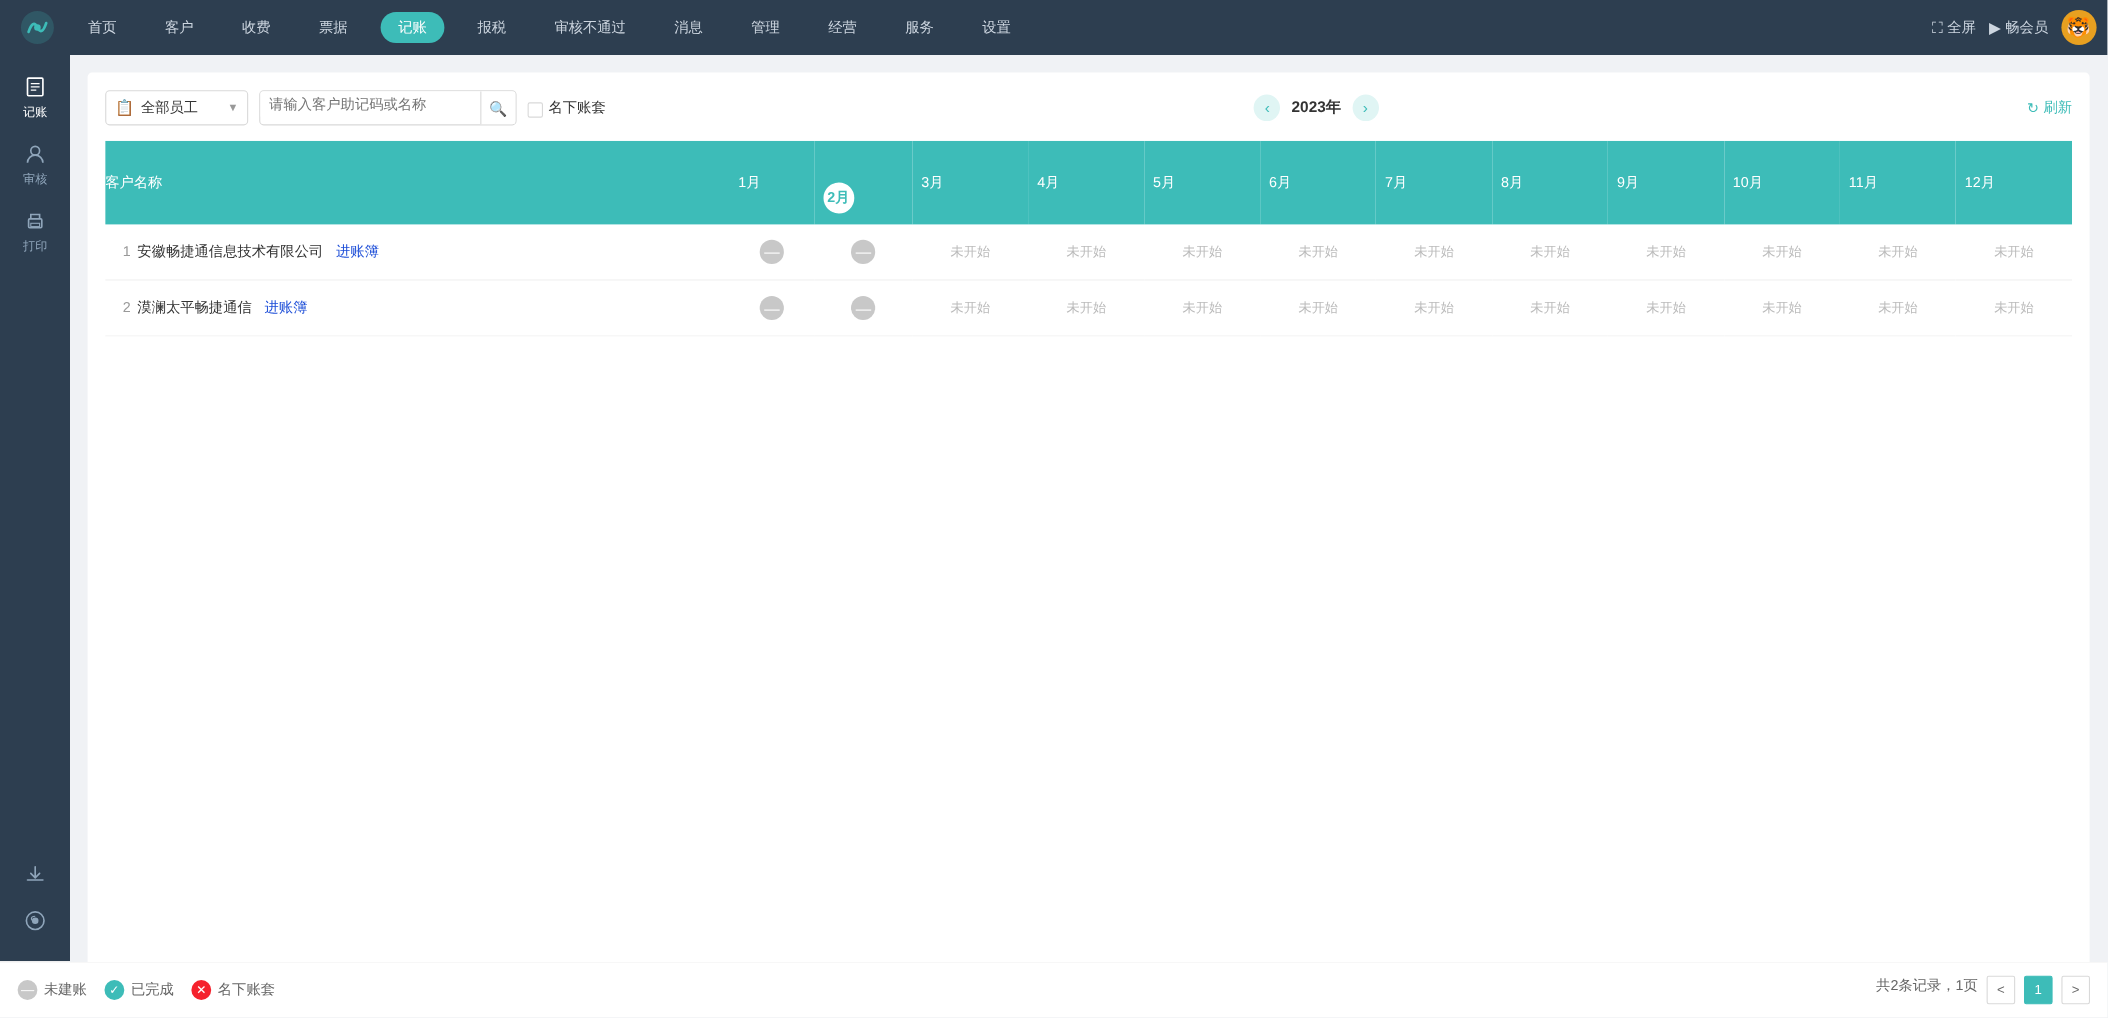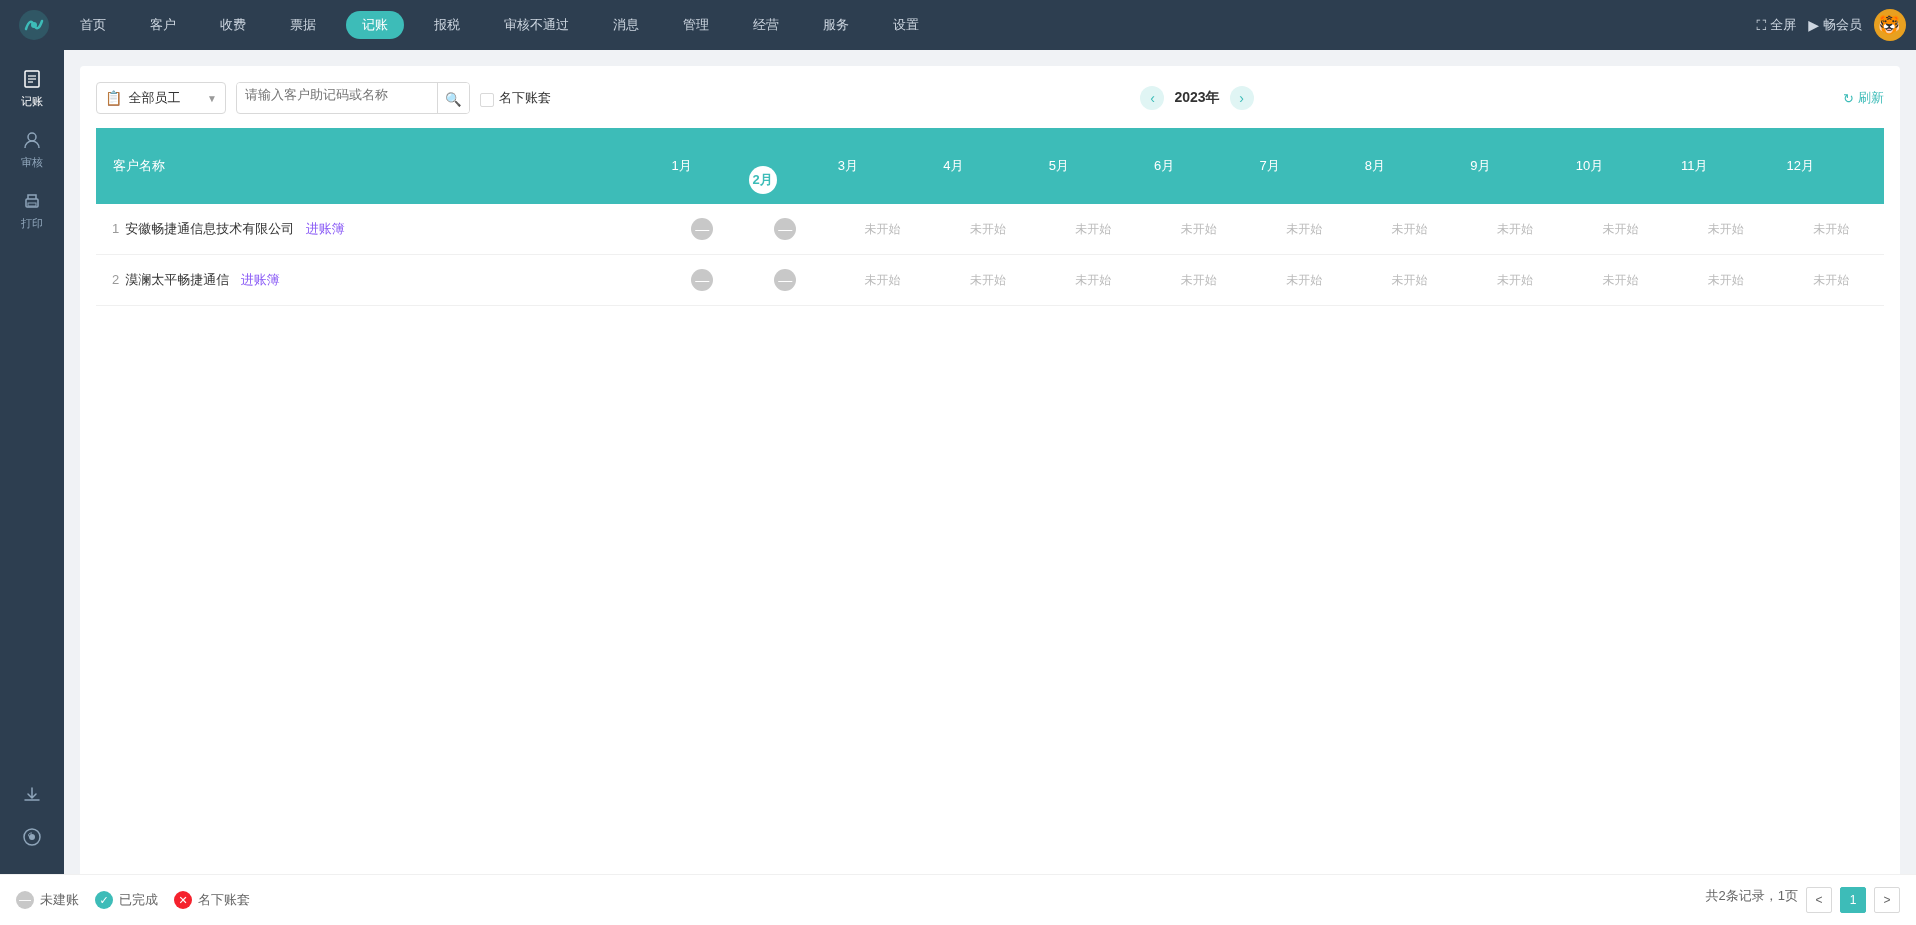--- a/index.html
+++ b/index.html
@@ -253,21 +253,21 @@
       color: #fff;
     }
     .account-table thead th {
       padding: 10px 8px;
       text-align: left;
       font-weight: 400;
       white-space: nowrap;
     }
     .account-table thead th:first-child {
       text-align: left;
-      padding-left: 17px;
+      padding-left: 0;
       min-width: 280px;
     }
     .th-month-active {
       background: #fff;
       color: #3dbcb8;
       border-radius: 50%;
       width: 28px;
       height: 28px;
       display: inline-flex;
       align-items: center;
@@ -287,21 +287,21 @@
     .account-table tbody td:first-child {
       text-align: left;
       padding-left: 16px;
       color: #333;
     }
     .row-num {
       color: #999;
       margin-right: 6px;
     }
     .entry-link {
-      color: #8b5cf6;
+      color: #1d4ed8;
       cursor: pointer;
       margin-left: 8px;
       text-decoration: none;
     }
     .status-dash {
       display: inline-block;
       width: 22px;
       height: 22px;
       border-radius: 50%;
       background: #c8c8c8;

